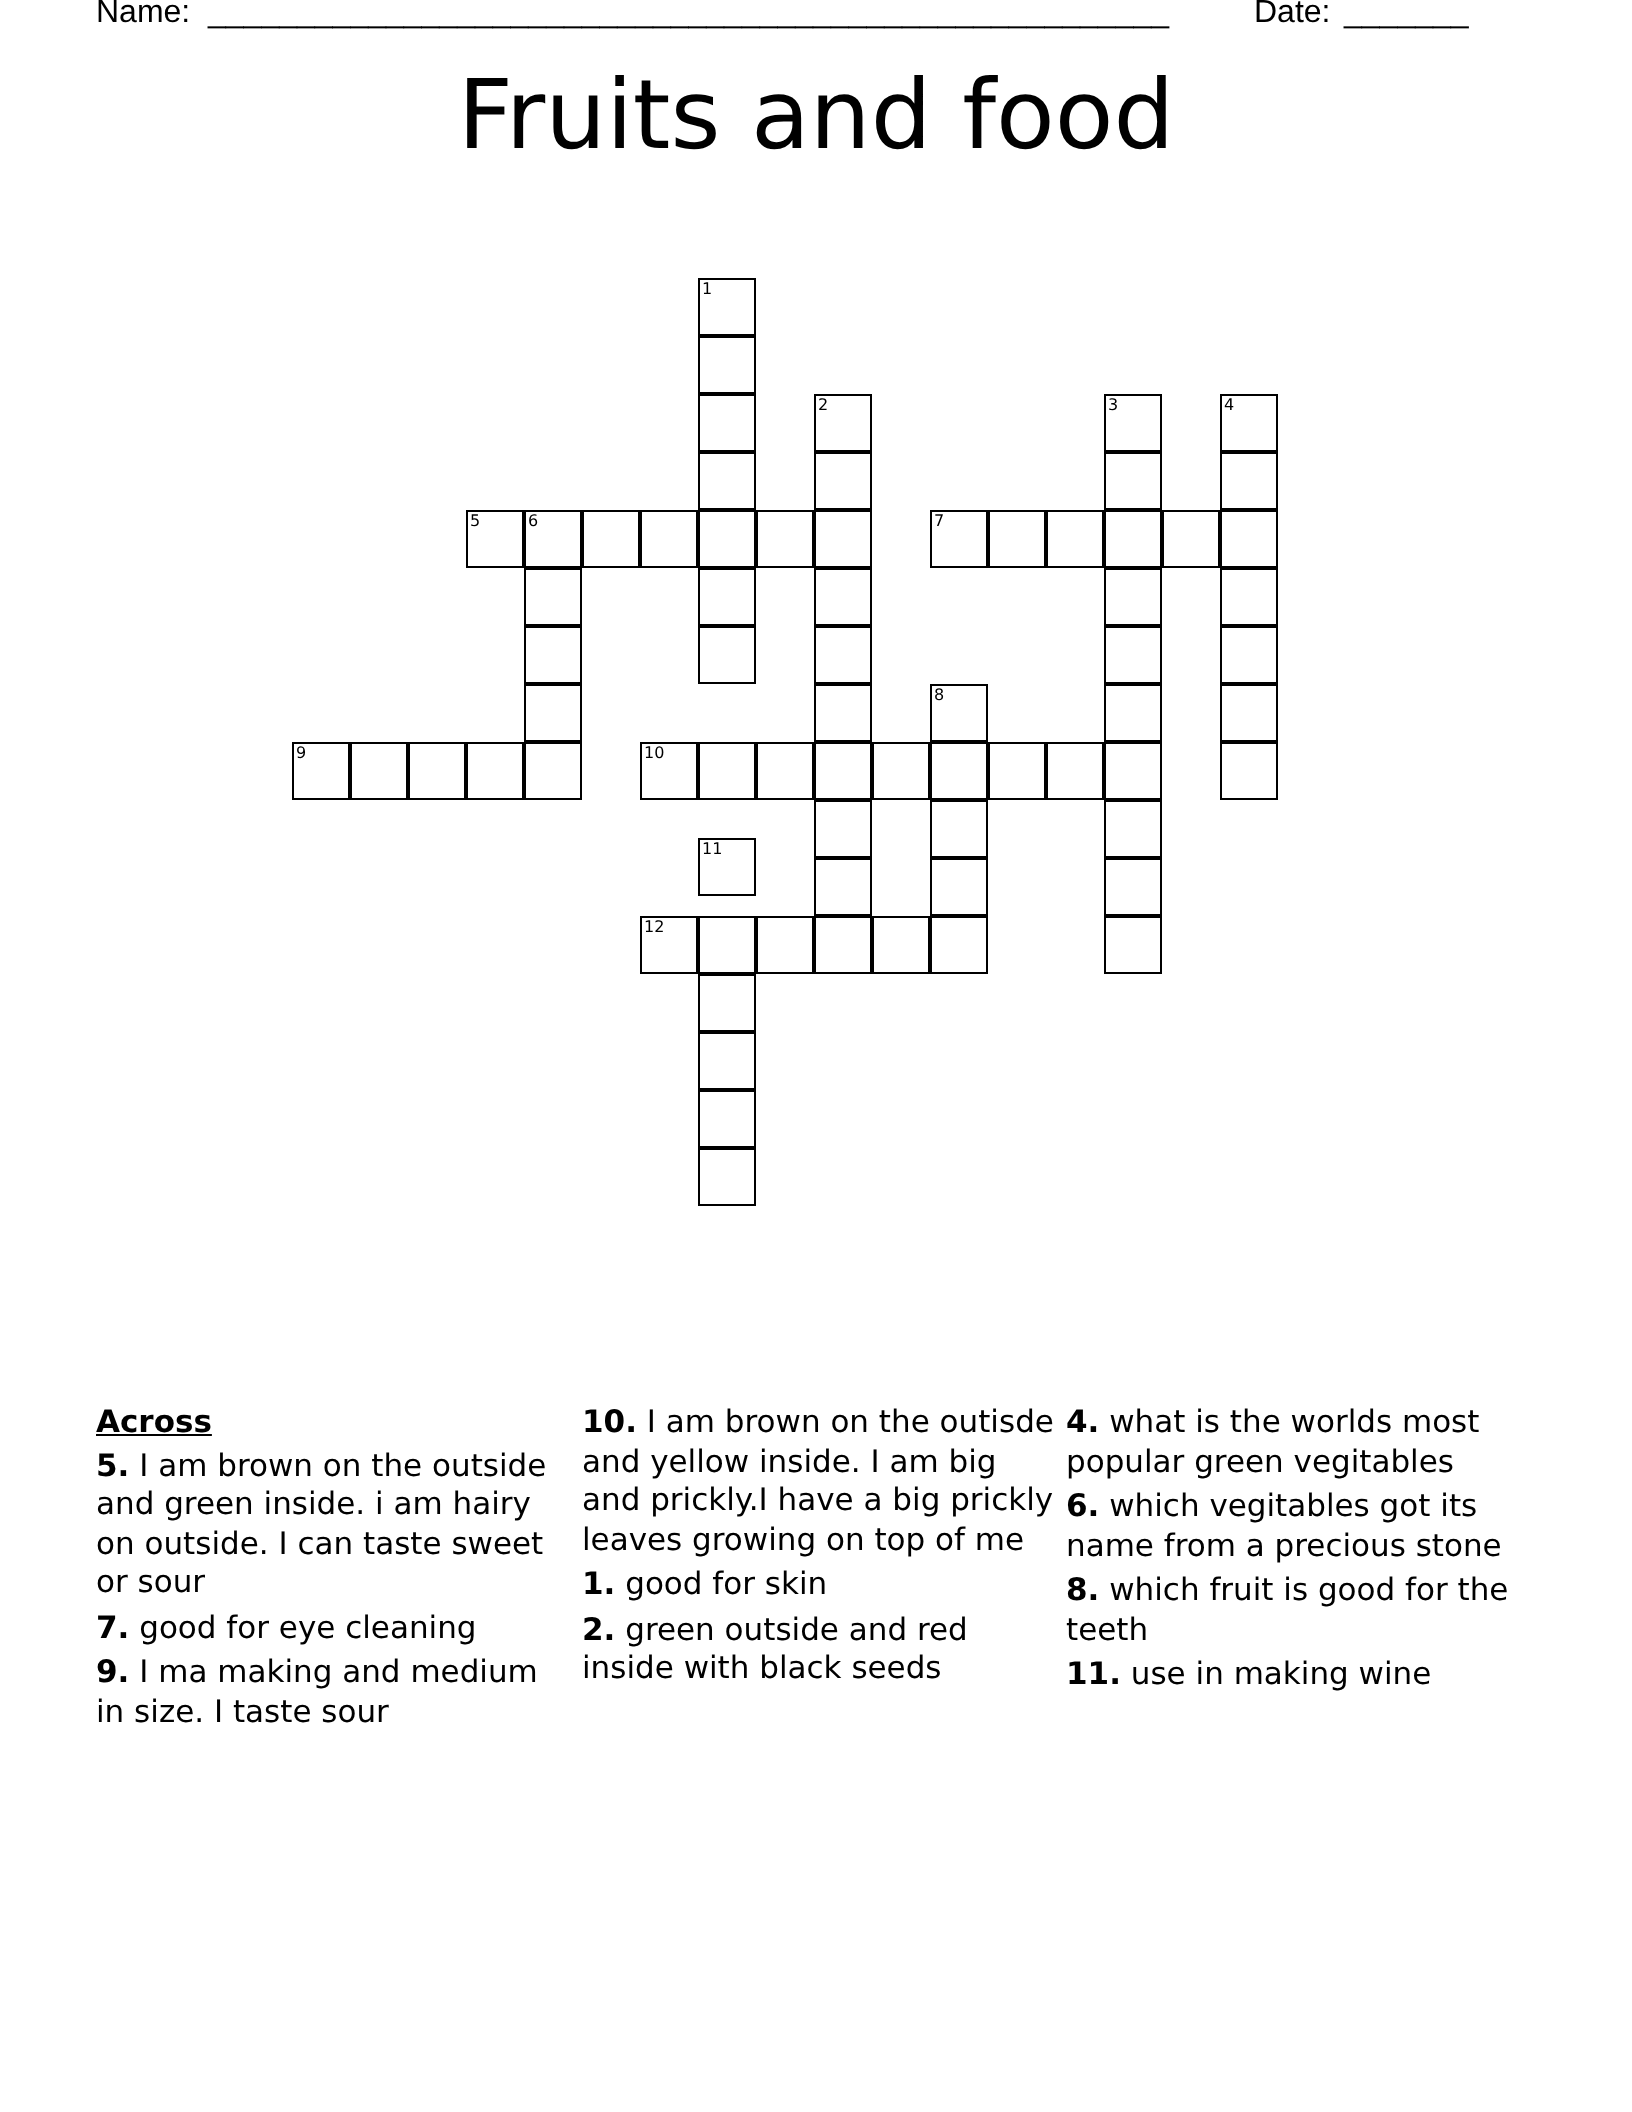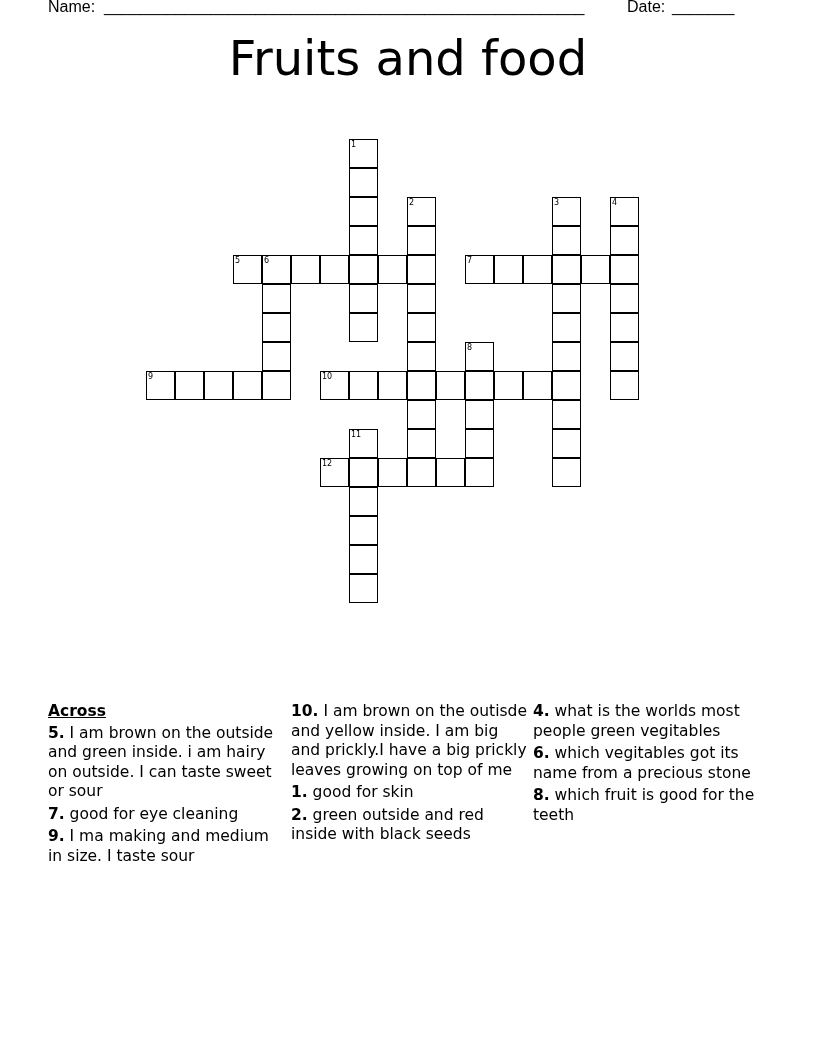--- a/index.html
+++ b/index.html
@@ -125,21 +125,21 @@
     <div class="cell" style="left: 204px; top: 371px;"></div>
     <div class="cell" style="left: 233px; top: 371px;"></div>
     <div class="cell" style="left: 320px; top: 371px;">
       <span class="num">10</span>
     </div>
     <div class="cell" style="left: 349px; top: 371px;"></div>
     <div class="cell" style="left: 378px; top: 371px;"></div>
     <div class="cell" style="left: 436px; top: 371px;"></div>
     <div class="cell" style="left: 494px; top: 371px;"></div>
     <div class="cell" style="left: 523px; top: 371px;"></div>
-    <div class="cell" style="left: 349px; top: 429px;">
+    <div class="cell" style="left: 349px; top: 419px;">
       <span class="num">11</span>
     </div>
     <div class="cell" style="left: 349px; top: 458px;"></div>
     <div class="cell" style="left: 349px; top: 487px;"></div>
     <div class="cell" style="left: 349px; top: 516px;"></div>
     <div class="cell" style="left: 349px; top: 545px;"></div>
     <div class="cell" style="left: 349px; top: 574px;"></div>
     <div class="cell" style="left: 320px; top: 458px; padding-left: 11px;">
       <span class="num">12</span>
     </div>
@@ -153,17 +153,18 @@
     <div class="clue"><span class="n">5.</span><span> I am brown on the outside and green inside. i am hairy on outside. I can taste sweet or sour</span></div>
     <div class="clue"><span class="n">7.</span><span> good for eye cleaning</span></div>
     <div class="clue"><span class="n">9.</span><span> I ma making and medium in size. I taste sour</span></div>
   </div>
   <div class="col col2">
     <div class="clue"><span class="n">10.</span><span> I am brown on the outisde and yellow inside. I am big and prickly.I have a big prickly leaves growing on top of me</span></div>
     <div class="clue"><span class="n">1.</span><span> good for skin</span></div>
     <div class="clue"><span class="n">2.</span><span> green outside and red inside with black seeds</span></div>
   </div>
   <div class="col col3">
-    <div class="clue"><span class="n">4.</span><span> what is the worlds most people green vegitables</span></div>
+    <div class="clue"><span class="n">4.</span><span> what is the worlds most popular green vegitables</span></div>
     <div class="clue"><span class="n">6.</span><span> which vegitables got its name from a precious stone</span></div>
     <div class="clue"><span class="n">8.</span><span> which fruit is good for the teeth</span></div>
+    <div class="clue"><span class="n">11.</span><span> use in making wine</span></div>
   </div>
 </div>
 
 </body></html>

